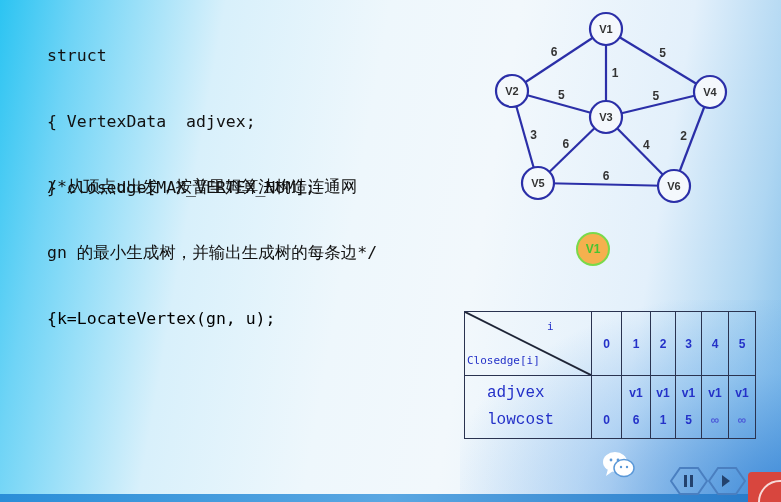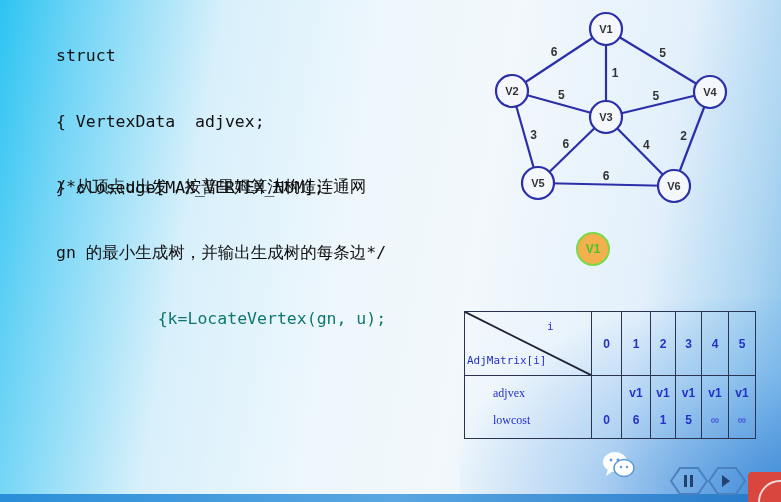--- a/index.html
+++ b/index.html
@@ -9,23 +9,23 @@
     background: linear-gradient(100deg, #2cc4f2 0%, #6fd4f6 9%, #d8f0fb 26%, #eef7fc 45%, #f2f8fc 60%, #e3f0fb 80%, #aed6f2 92%, #7dbbe8 100%);
   }
   .bottom-band {
     position:absolute; left:0; right:0; top:494px; height:8px;
     background: linear-gradient(90deg,#2a8ed8,#5aa7e2 50%,#2478c8);
   }
   .br-glow {
     position:absolute; left:460px; top:300px; width:321px; height:202px;
     background: radial-gradient(ellipse at 100% 100%, rgba(40,120,210,0.75) 0%, rgba(90,160,230,0.35) 45%, rgba(255,255,255,0) 75%);
   }
-  .code { position:absolute; left:56px; color:#111; font-size:16.5px; white-space:pre; line-height:22px; letter-spacing:0px; }
+  .code { position:absolute; left:47px; color:#111; font-size:16.5px; white-space:pre; line-height:22px; letter-spacing:0px; }
   .code .ln { display:block; height:22px; }
-  .code .red { color:#0f766e;text-align:right; }
+  .code .red { color:#000000; }
 
   #code1 { top:1px; }
   #code2 { top:132px; }
 
   svg.graph { position:absolute; left:490px; top:8px; }
 
   .start-node {
     position:absolute; left:576px; top:232px; width:34px; height:34px; border-radius:50%;
     background:#f5b04e; border:2px solid #7ad94a; box-sizing:border-box;
     color:#47c431; font-weight:bold; font-family:"Liberation Sans",sans-serif; font-size:12px;
@@ -35,21 +35,21 @@
   table.ce {
     position:absolute; left:464px; top:311px; border-collapse:collapse;
     font-family:"Liberation Sans",sans-serif; color:#2431c8; font-weight:bold; font-size:12px;
   }
   table.ce td { border:1.5px solid #2a3350; text-align:center; padding:0; }
   .ce .corner { width:126px; height:63px; position:relative; }
   .corner svg { position:absolute; left:0; top:0; }
   .corner .i-lbl { position:absolute; left:82px; top:8px; font-family:"DejaVu Sans Mono",monospace; font-weight:normal; font-size:11px; }
   .corner .ce-lbl { position:absolute; left:2px; top:42px; font-family:"DejaVu Sans Mono",monospace; font-weight:normal; font-size:11px; }
   .ce .hcell { height:63px; }
-  .ce .body-lbl { text-align:left; padding-left:28px; font-family:Liberation Serif, serif; font-weight:normal; font-size:12px; height:62px; vertical-align:middle; line-height:27px; }
+  .ce .body-lbl { text-align:left; padding-left:22px; font-family:Liberation Mono, monospace; font-weight:normal; font-size:16px; height:62px; vertical-align:middle; line-height:27px; }
   .ce .val { font-size:12px; line-height:27px; vertical-align:middle; }
   .inf { font-size:12px; color:#4d5bd8; }
 
   .watermark {
     position:absolute; left:602px; top:451px; display:flex; align-items:center; gap:6px;
     color:#fff; font-family:"DejaVu Sans",sans-serif; font-size:17px; text-shadow:0 0 2px rgba(0,0,0,0.3);
   }
   .nav-ctrl { position:absolute; top:466px; width:38px; height:30px; }
   .corner-red { position:absolute; left:748px; top:472px; width:33px; height:30px; background:#d8463e; border-top-left-radius:4px; overflow:hidden; }
   .corner-red::after { content:""; position:absolute; left:10px; top:8px; width:40px; height:40px; border-radius:50%; border:2px solid rgba(255,255,255,0.8); }
@@ -122,21 +122,21 @@
 </div>
 
 <table class="ce">
   <tbody>
       <tr>
     <td class="corner">
       <svg width="126" height="63">
             <line x1="0" y1="0" x2="126" y2="63" stroke="#1e2436" stroke-width="2"></line>
           </svg>
       <span class="i-lbl">i</span>
-      <span class="ce-lbl">AdjMatrix[i]</span>
+      <span class="ce-lbl">Closedge[i]</span>
     </td>
     <td class="hcell" style="width:29px">0</td>
     <td class="hcell" style="width:28px">1</td>
     <td class="hcell" style="width:24px">2</td>
     <td class="hcell" style="width:25px">3</td>
     <td class="hcell" style="width:26px">4</td>
     <td class="hcell" style="width:26px">5</td>
   </tr>
   <tr>
     <td class="body-lbl">

